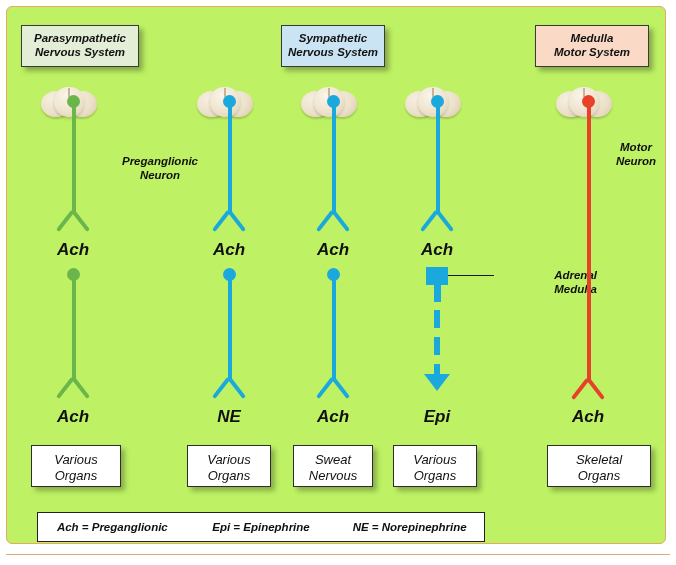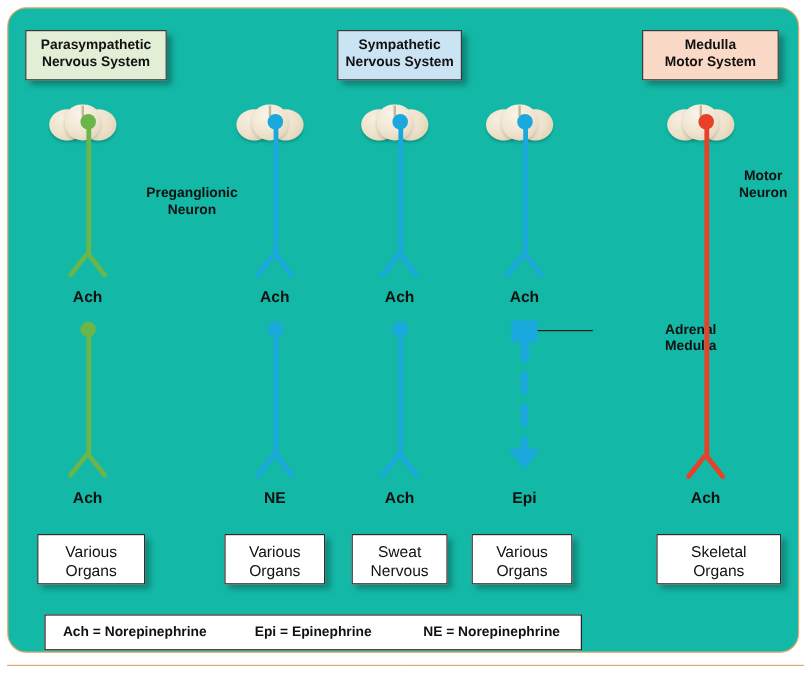--- a/index.html
+++ b/index.html
@@ -1,22 +1,23 @@
 <!DOCTYPE html>
 <html><head>
 <meta charset="utf-8">
 <style>
   html,body{margin:0;padding:0;background:#ffffff;}
   body{width:676px;height:565px;position:relative;overflow:hidden;
        font-family:"Liberation Sans",sans-serif;}
 
   #figure-frame{
     position:absolute;left:6px;top:6px;width:660px;height:538px;
-    border:1.5px solid #e7a96a;border-radius:16px;background:#14b8a6;
+    border:1.5px solid #e7a96a;border-radius:6px;background:#bef264;
     box-sizing:border-box;
+    font-style:italic;
   }
 
   
   .hdr{
     position:absolute;border:1.5px solid #3a3a3a;
     box-shadow:4px 4px 5px rgba(0,0,0,.30);
     text-align:center;font-weight:bold;font-size:11.5px;color:#111;
     line-height:13.5px;padding:6px 4px;box-sizing:border-box;
   }
   .hdr span{display:block;}
@@ -42,21 +43,21 @@
 
   
   .axon{position:absolute;width:4px;border-radius:1px;}
   .soma{position:absolute;width:13px;height:13px;border-radius:50%;}
   .dot{position:absolute;width:13px;height:13px;border-radius:50%;}
   .fork{position:absolute;width:44px;height:22px;}
   .fork i{position:absolute;display:block;width:4px;height:25px;border-radius:2px;top:-1px;}
   .fork i.a{left:20px;transform-origin:top center;transform:rotate(38deg);}
   .fork i.b{left:20px;transform-origin:top center;transform:rotate(-38deg);}
 
-  .lbl{position:absolute;font-size:13px;font-weight:bold;color:#111;text-align:center;}
+  .lbl{position:absolute;font-size:17px;font-weight:bold;color:#111;text-align:center;}
   .lbl2{position:absolute;font-size:11.5px;font-weight:bold;color:#111;
         text-align:center;line-height:14px;}
 
   
   #adrenal-block{position:absolute;width:22px;height:18px;background:#1ba8dd;}
   #adrenal-stem{position:absolute;width:7px;height:17px;background:#1ba8dd;}
   .dash{position:absolute;width:6px;background:#1ba8dd;}
   #epi-arrow{position:absolute;width:0;height:0;border-left:13px solid transparent;
              border-right:13px solid transparent;border-top:17px solid #1ba8dd;}
   #adrenal-leader{position:absolute;height:1.4px;background:#1a1a1a;}
@@ -235,21 +236,21 @@
     <span>Skeletal</span>
     <span>Organs</span>
   </div>
 
   <div class="lbl2" style="left:592px;top:133px;width:74px;">
     <span>Motor</span>
     <span>Neuron</span>
   </div>
 
   <div id="legend">
-    <div>Ach = Norepinephrine</div>
+    <div>Ach = Preganglionic</div>
     <div>Epi = Epinephrine</div>
     <div>NE = Norepinephrine</div>
   </div>
 
 </div>
 
 <div id="caption-row">
   <div class="rule"></div>
   <div class="rule"></div>
 </div>

